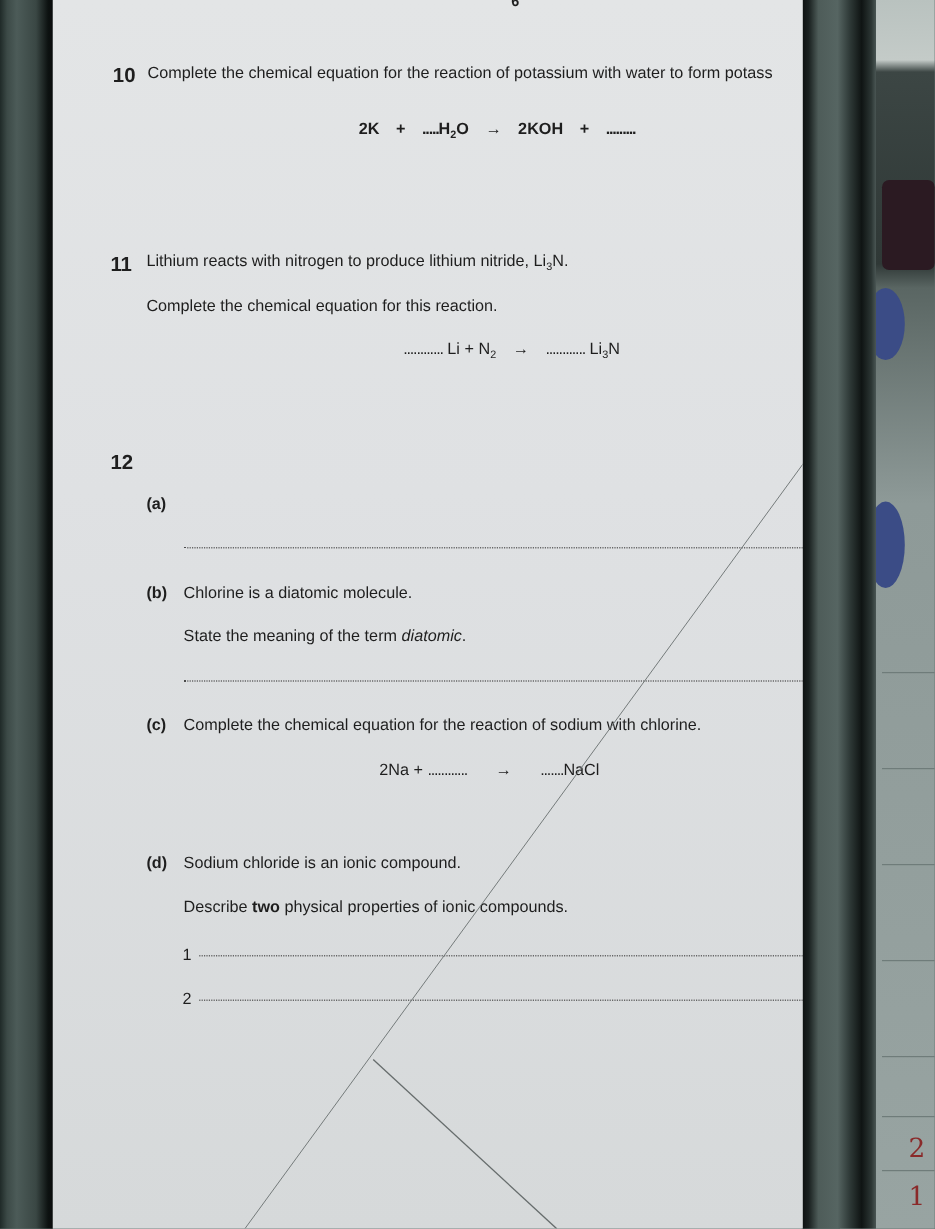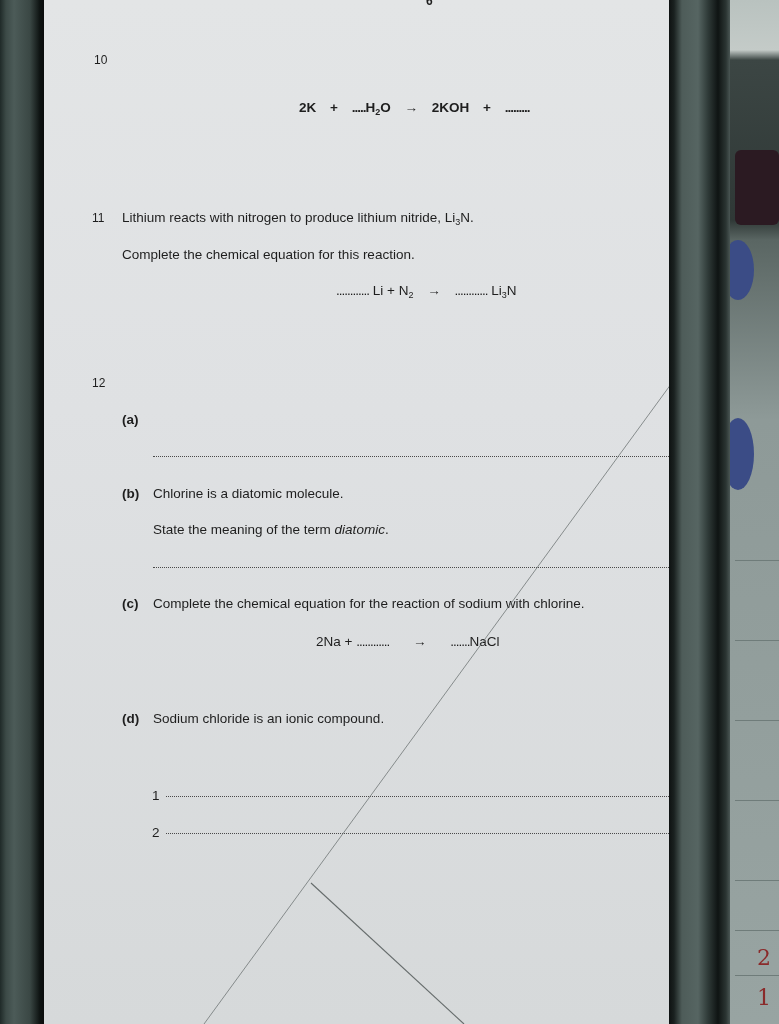--- a/index.html
+++ b/index.html
@@ -35,21 +35,21 @@
 
   
   .paper {
     position:absolute; left:44px; top:0; width:625px; height:1024px;
     background:linear-gradient(180deg,#e3e5e6 0%,#dfe1e3 40%,#d6d9da 100%);
     color:#1e1e1e;
     overflow:hidden;
   }
   .page-number { position:absolute; left:382px; top:-6px; font-size:12px; font-weight:bold; }
 
-  .qnum { position:absolute; font-size:12px; font-weight:normal; }
+  .qnum { position:absolute; font-size:17px; font-weight:bold; }
   .qtext { position:absolute; font-size:13.5px; line-height:17px; white-space:nowrap; }
   .part-label { position:absolute; font-size:13.5px; font-weight:bold; }
   .equation { position:absolute; font-size:13.5px; white-space:nowrap; }
   .equation .sp { display:inline-block; width:10px; }
   sub { font-size:9px; vertical-align:-3px; line-height:0; }
   .dotted-line {
     position:absolute; height:0; border-bottom:1.5px dotted #4a4a4a;
   }
   .blank { letter-spacing:-1px; }
   .pencil-line { position:absolute; left:0; top:0; }
@@ -73,20 +73,21 @@
 <div class="scribble" style="top:985px">1</div>
 
 <div class="bezel-left"></div>
 <div class="bezel-right"></div>
 
 <div class="paper">
 
   <div class="page-number">6</div>
 
   <div class="qnum" style="left:50px; top:53px;">10</div>
+  <div class="qtext" style="left:79px; top:52px;">Complete the chemical equation for the reaction of potassium with water to form potass</div>
   <div class="equation" style="left:255px; top:100px;font-weight:bold;">
     <span>2K</span><span class="sp"></span>
     <span>+</span><span class="sp"></span>
     <span class="blank">.....</span><span>H</span><sub>2</sub><span>O</span><span class="sp"></span>
     <span>→</span><span class="sp"></span>
     <span>2KOH</span><span class="sp"></span>
     <span>+</span><span class="sp"></span>
     <span class="blank">.........</span>
   </div>
 
@@ -115,20 +116,21 @@
   <div class="qtext" style="left:109px; top:595px;">Complete the chemical equation for the reaction of sodium with chlorine.</div>
   <div class="equation" style="left:272px; top:634px;">
     <span>2Na +</span>
     <span class="blank">............</span><span class="sp"></span><span class="sp"></span>
     <span>→</span><span class="sp"></span><span class="sp"></span>
     <span class="blank">.......</span><span>NaCl</span>
   </div>
 
   <div class="part-label" style="left:78px; top:711px;">(d)</div>
   <div class="qtext" style="left:109px; top:710px;">Sodium chloride is an ionic compound.</div>
+  <div class="qtext" style="left:109px; top:747px;"><span>Describe </span><b>two</b><span> physical properties of ionic compounds.</span></div>
 
   <div class="qtext" style="left:108px; top:787px;">1</div>
   <div class="dotted-line" style="left:122px; top:796px; width:525px;"></div>
   <div class="qtext" style="left:108px; top:824px;">2</div>
   <div class="dotted-line" style="left:122px; top:833px; width:525px;"></div>
 
   <svg class="pencil-line" width="625" height="1024">
     <line x1="630" y1="380" x2="160" y2="1024" stroke="#707676" stroke-width="0.8"></line>
     <line x1="267" y1="883" x2="420" y2="1024" stroke="#666c6c" stroke-width="1.1"></line>
   </svg>

